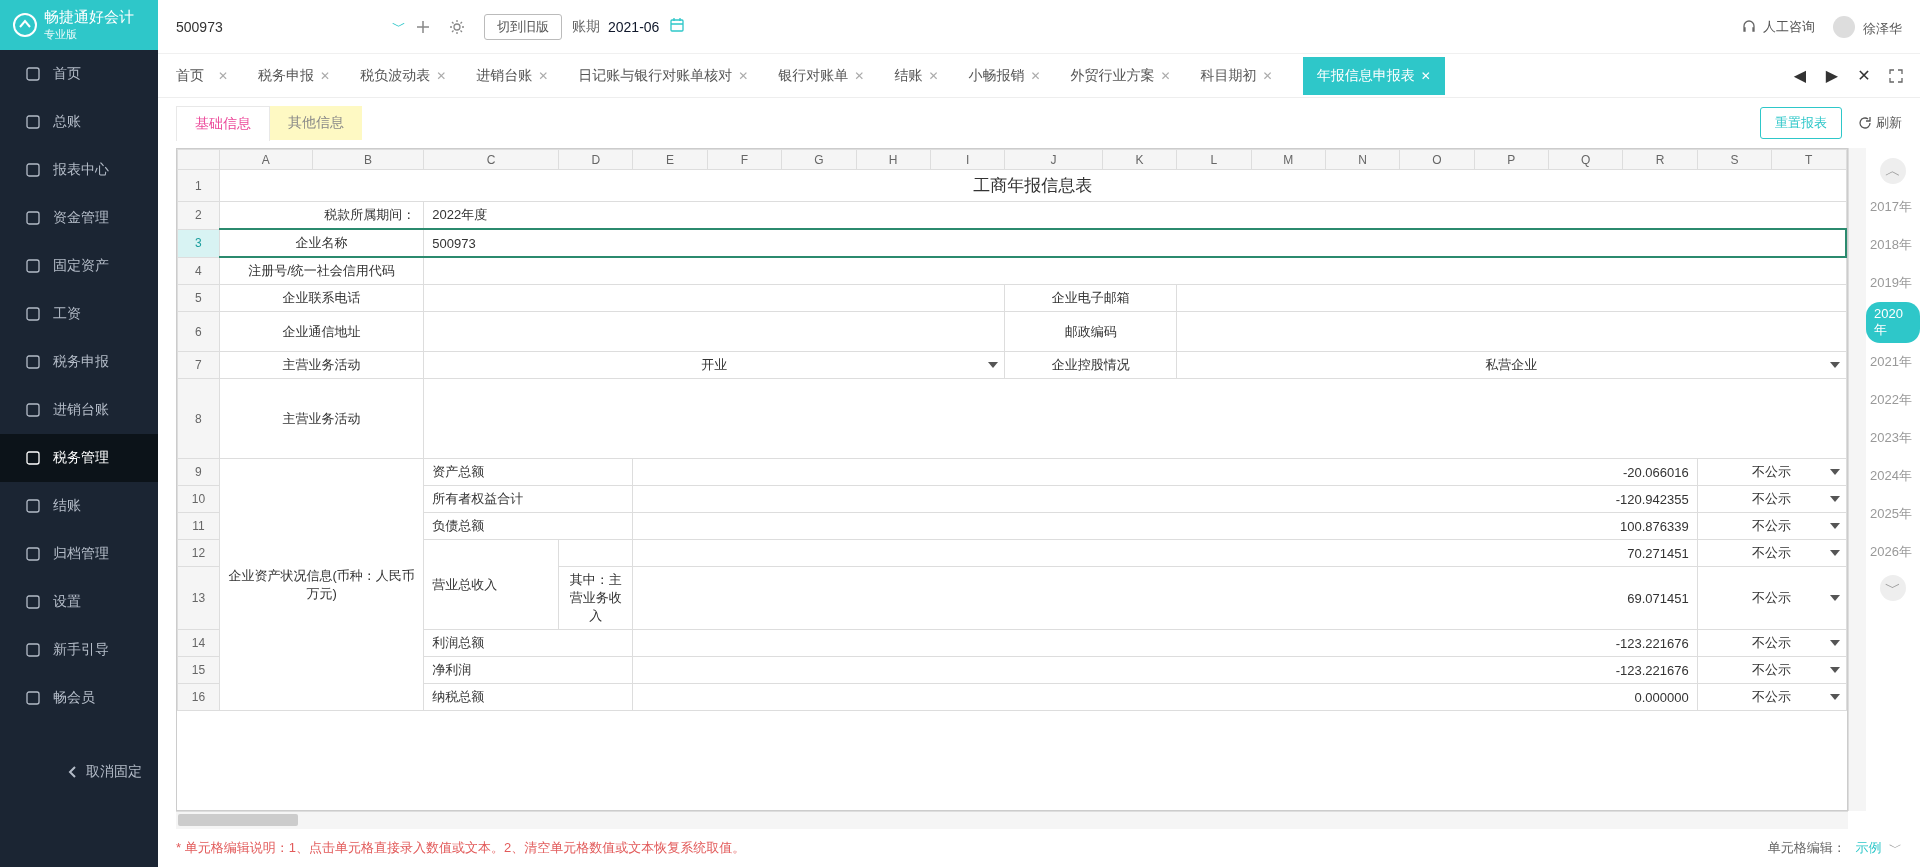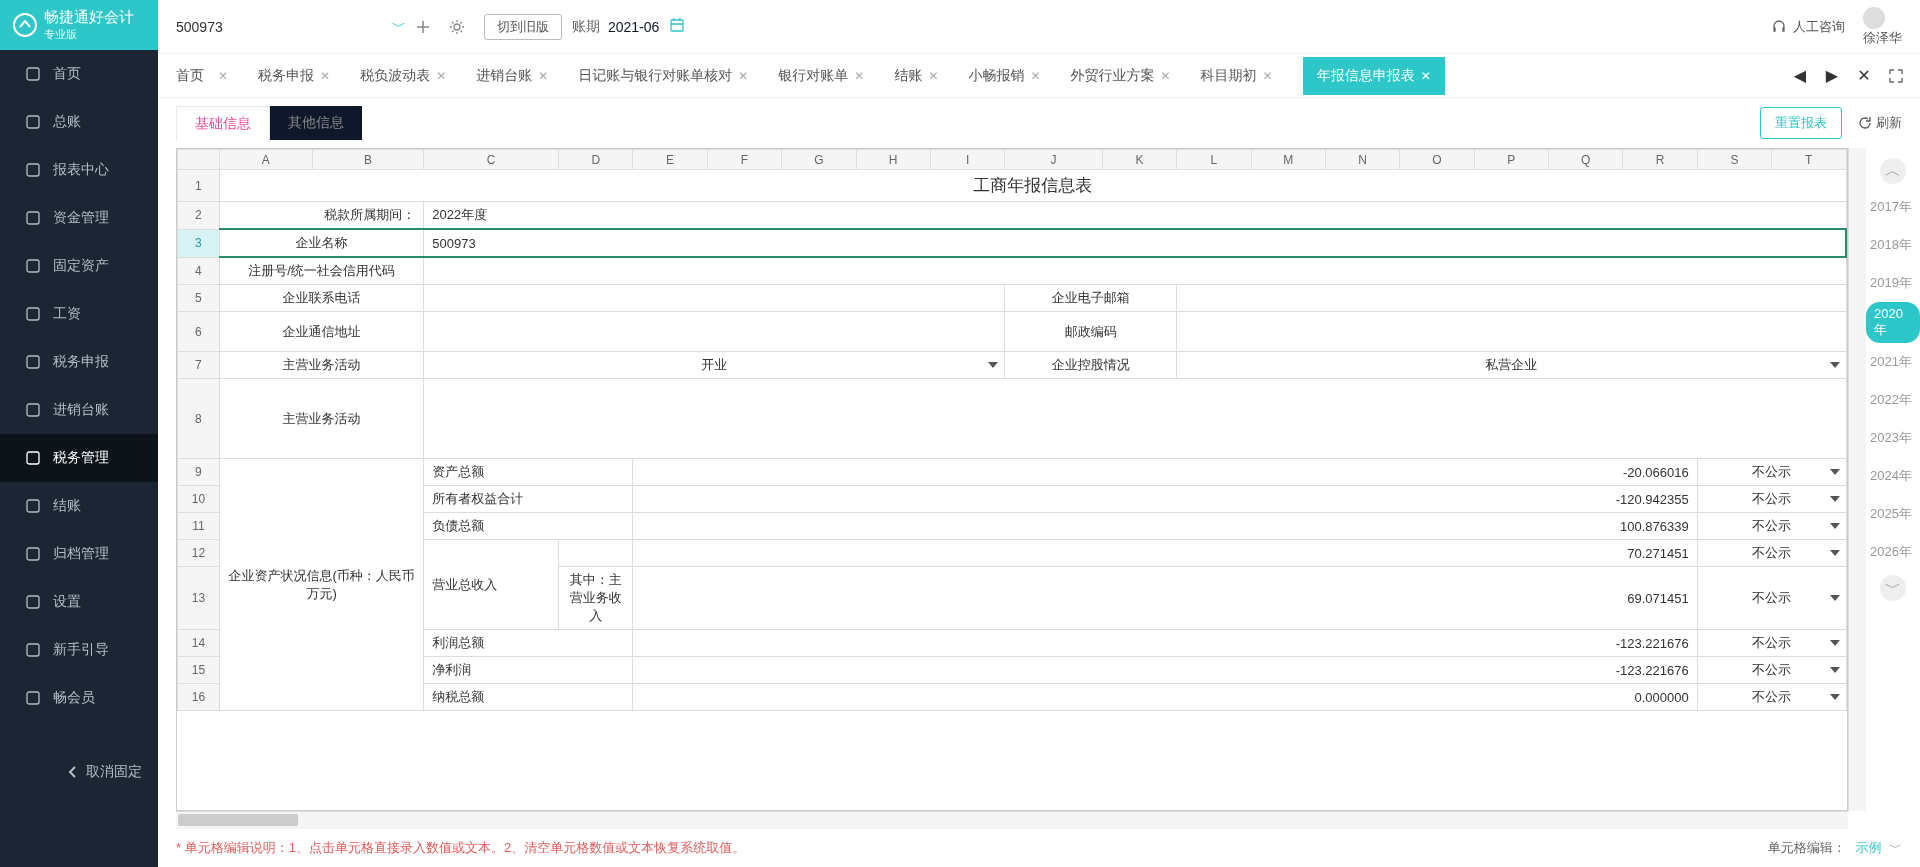--- a/index.html
+++ b/index.html
@@ -19,31 +19,31 @@
 .topbar { height: 54px; display: flex; align-items: center; padding: 0 18px; border-bottom: 1px solid #f0f0f0; }
 .company-sel { width: 230px; color: #333; font-size: 14px; display: flex; align-items: center; }
 .company-sel .chev { margin-left: auto; color: #2ec7c9; }
 .topbar-icon { width: 34px; height: 34px; display: flex; align-items: center; justify-content: center; color: #888; cursor: pointer; }
 .old-ver-btn { border: 1px solid #bbb; border-radius: 3px; padding: 3px 12px; font-size: 13px; color: #555; margin: 12px 10px; cursor: pointer; }
 .period-label { font-size: 14px; color: #666; margin-right: 8px; }
 .period-val { font-size: 14px; color: #0f172a; }
 .cal-icon { color: #2ec7c9; margin-left: 10px; }
 .topbar-right { margin-left: auto; display: flex; align-items: center; }
 .consult { display: flex; align-items: center; color: #555; font-size: 13px; margin-right: 18px; cursor: pointer; }
-.user { display: flex; align-items: flex-start; color: #555; font-size: 13px; flex-direction: column; }
+.user { display: flex; align-items: flex-end; color: #555; font-size: 13px; }
 .avatar { width: 22px; height: 22px; border-radius: 50%; background: #ddd; margin-right: 8px; }
 .tabs-row { height: 44px; display: flex; align-items: center; border-bottom: 1px solid #eee; padding-left: 18px; position: relative; }
 .tab { display: flex; align-items: center; font-size: 14px; color: #555; margin-right: 30px; cursor: pointer; white-space: nowrap; }
 .tab .close { color: #aaa; margin-left: 6px; font-size: 12px; }
 .tab.active { background: #2ec7c9; color: #fff; padding: 10px 14px; }
 .tab.active .close { color: #fff; }
 .tab-nav-right { margin-left: auto; display: flex; align-items: center; padding-right: 8px; }
 .tab-nav-btn { width: 32px; height: 40px; display: flex; align-items: center; justify-content: center; color: #333; cursor: pointer; font-size: 16px; }
 .sub-tabs { height: 50px; display: flex; align-items: center; padding: 0 18px; }
-.sub-tab { padding: 8px 18px; font-size: 14px; color: #888; cursor: pointer; background: #0f172a; }
+.sub-tab { padding: 8px 18px; font-size: 14px; color: #888; cursor: pointer; background: #fef9c3; }
 .sub-tab.active { color: #ec4899; background: #fff; border: 1px solid #e8e8e8; border-bottom: none; }
 .sub-right { margin-left: auto; display: flex; align-items: center; gap: 16px; }
 .reset-btn { border: 1px solid #2ec7c9; color: #2ec7c9; padding: 6px 14px; border-radius: 3px; font-size: 13px; cursor: pointer; }
 .refresh { color: #555; font-size: 13px; display: flex; align-items: center; cursor: pointer; }
 .sheet-wrap { flex: 1; display: flex; position: relative; padding-left: 18px; }
 .sheet { flex: 1; border: 1px solid #ccc; }
 .sheet table { border-collapse: collapse; width: 100%; table-layout: fixed; }
 .col-hdr-row th { background: #f5f5f5; border: 1px solid #ddd; height: 20px; font-size: 12px; color: #666; font-weight: normal; }
 .corner { width: 36px; background: #f5f5f5; border: 1px solid #ddd; }
 .row-hdr { width: 36px; background: #f5f5f5; border: 1px solid #ddd; text-align: center; font-size: 12px; color: #666; }

